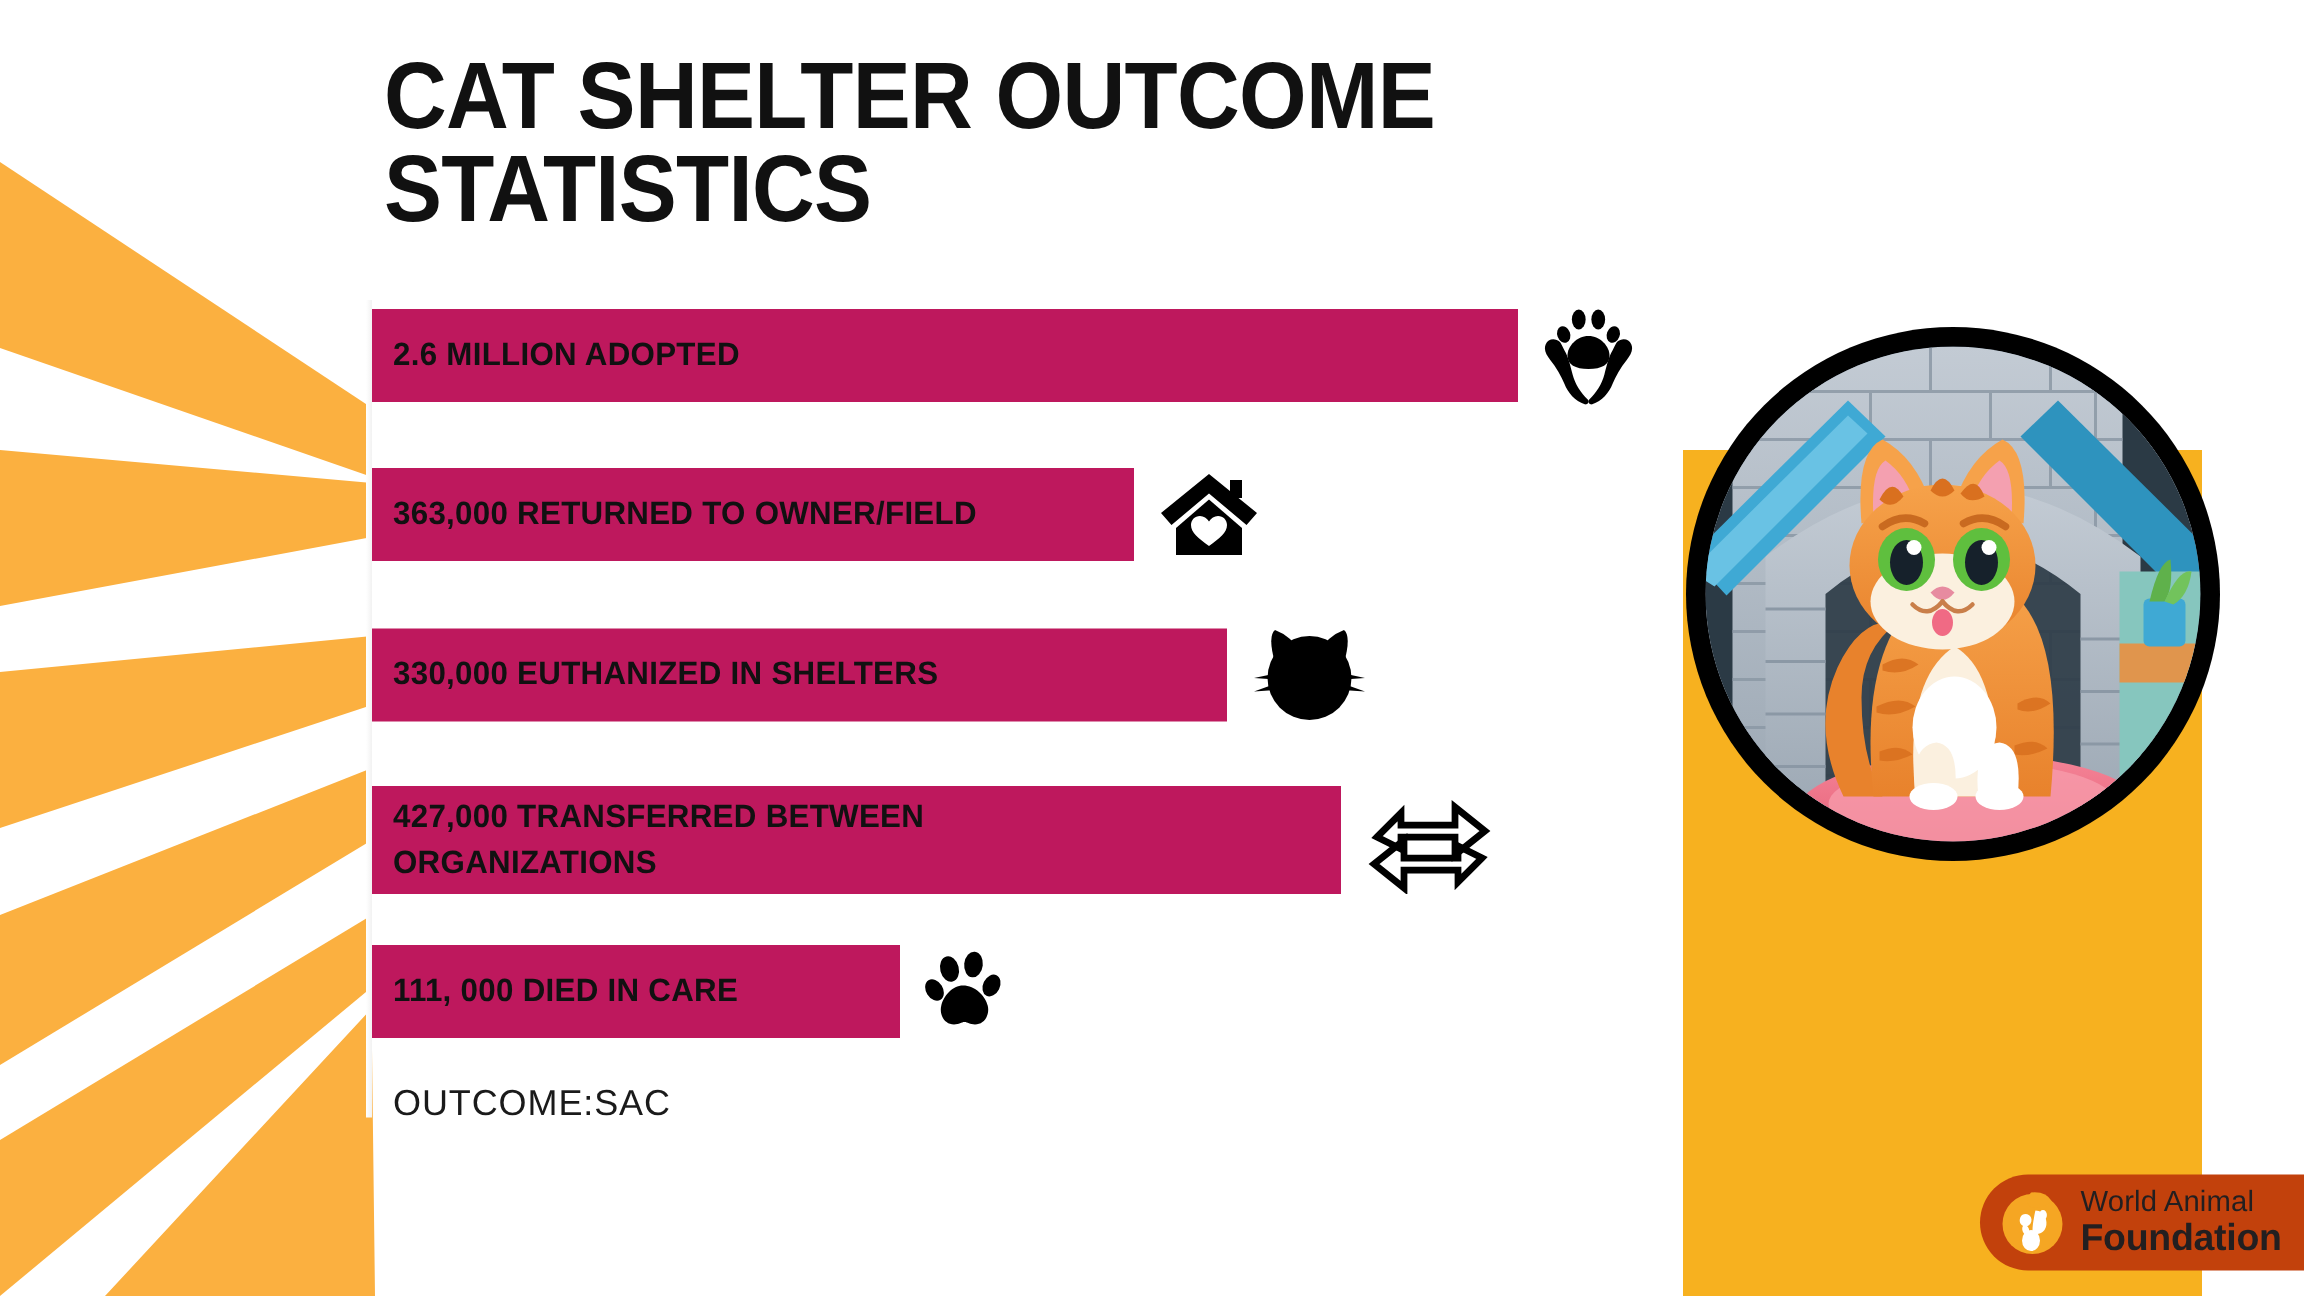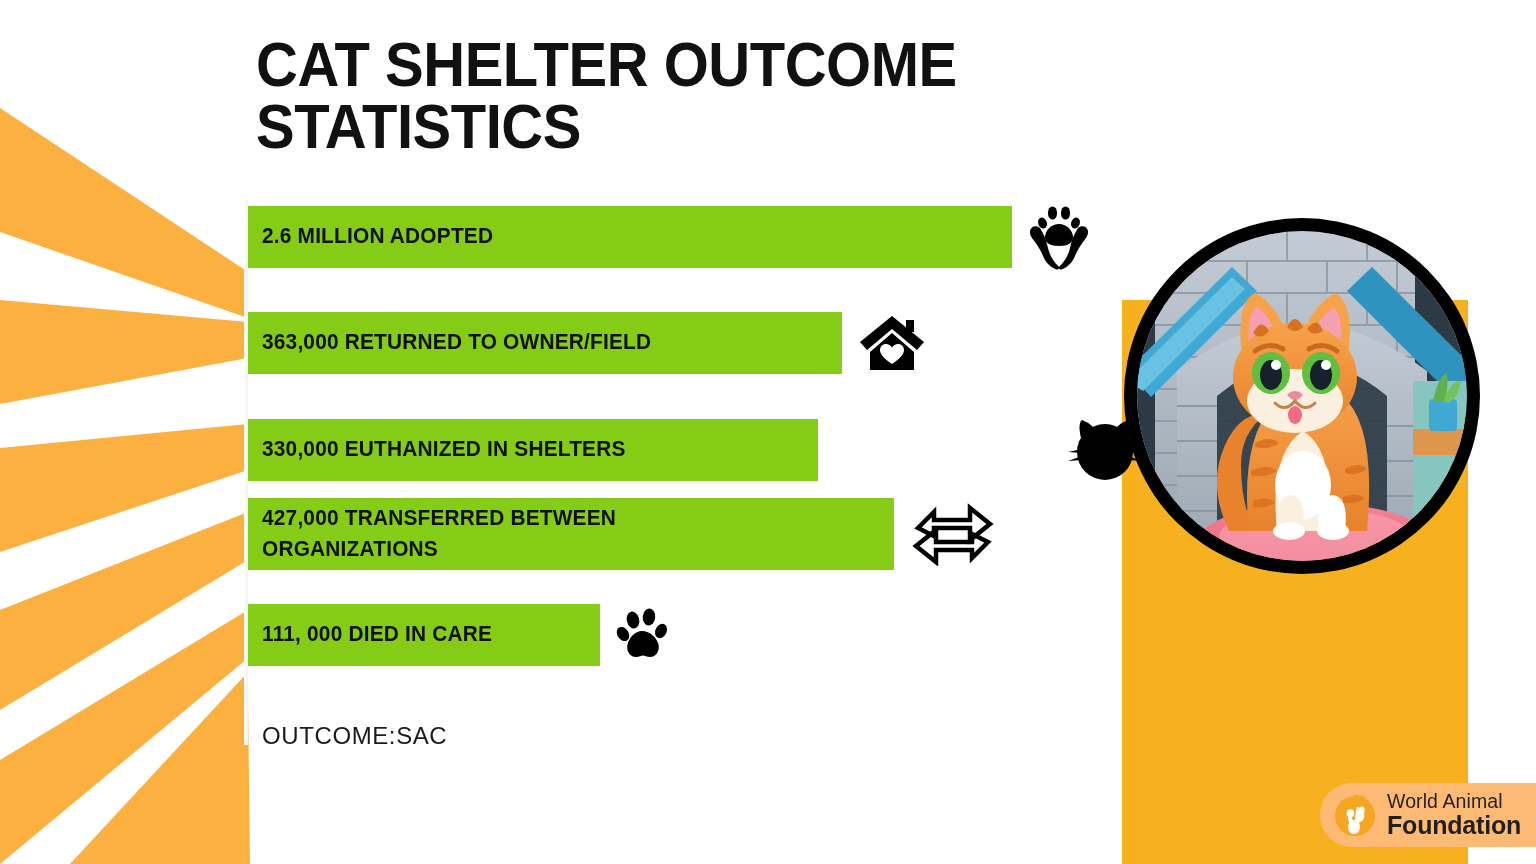--- a/index.html
+++ b/index.html
@@ -42,21 +42,21 @@
   }
 
   
   .chart{ position:absolute; left:244px; top:204px; width:900px; z-index:4; }
   .divider{
     position:absolute; left:244px; top:200px; width:4px; height:545px;
     background:linear-gradient(to right,#ffffff,#f2f2f2); z-index:5;
   }
   .row{ position:relative; display:flex; align-items:center; }
   .bar{
-    background:#84cc16; display:flex; align-items:center;
+    background:#be185d; display:flex; align-items:center;
     padding-left:18px; padding-right:10px;
     position:relative;
   }
   .bar-label{
     font-family:"Liberation Sans", sans-serif;
     font-weight:bold; font-size:21.5px; line-height:1.45;
     letter-spacing:0.2px; color:#111111; white-space:pre-line;
     transform:scaleX(0.97); transform-origin:left center;
   }
   .row-icon{
@@ -65,21 +65,21 @@
   }
   .source{
     position:absolute; left:262px; top:722px; z-index:4;
     font-family:"Liberation Sans", sans-serif;
     font-size:24px; letter-spacing:0.6px; color:#1a1a1a; font-weight:400;
   }
 
   
   .logo-pill{
     position:absolute; left:1320px; top:783px; width:216px; height:64px;
-    background:#fdba74; border-radius:34px 0 0 34px; z-index:6;
+    background:#c2410c; border-radius:34px 0 0 34px; z-index:6;
     display:flex; align-items:center; padding-left:12px;
   }
   .logo-mark{ flex:0 0 auto; width:46px; height:46px; }
   .logo-text{ margin-left:9px; line-height:1.0; }
   .logo-line1{
     font-family:"Liberation Sans", sans-serif;
     font-size:19.5px; font-weight:400; color:#231f20; letter-spacing:0.1px;
   }
   .logo-line2{
     font-family:"Liberation Sans", sans-serif;
@@ -269,55 +269,55 @@
             <ellipse cx="47.5" cy="19" rx="4.3" ry="5.6" transform="rotate(20 47.5 19)"></ellipse>
             <path d="M31 20c-8 0-14 7-14 13 0 6 5 9 14 9s14-3 14-9c0-6-6-13-14-13z"></path>
             <path d="M12 24c-3.5-3-8-2-9.5 1.5-1.6 3.6.4 7 3 10.5C9.5 41 13 47 15 52c2.2 5.6 7 11.5 13.5 13.5 2 .6 3.4-1.6 2-3.2C26 58 22 52 20.4 45.6 19 40 17.6 34 15 29.6 13.8 27.4 13 25.6 12 24z"></path>
             <path d="M50 24c3.5-3 8-2 9.5 1.5 1.6 3.6-.4 7-3 10.5C52.5 41 49 47 47 52c-2.2 5.6-7 11.5-13.5 13.5-2 .6-3.4-1.6-2-3.2C36 58 40 52 41.6 45.6 43 40 44.4 34 47 29.6c1.2-2.2 2-4 3-5.6z"></path>
           </g>
         </svg>
       </span>
     </div>
 
     <div class="row" style="margin-top:42px;">
-      <div class="bar" style="width:598px;height:62px;">
+      <div class="bar" style="width:512px;height:62px;">
         <span class="bar-label">363,000 RETURNED TO OWNER/FIELD</span>
       </div>
       <span class="row-icon">
         <svg width="68" height="62" viewBox="0 0 68 62">
           <g fill="#000">
             <path d="M34 4 L66 30 L59 38 L34 17 L9 38 L2 30 Z"></path>
             <rect x="48" y="8" width="8" height="12"></rect>
             <path d="M34 21 L56 40 L56 58 L12 58 L12 40 Z"></path>
           </g>
           <path d="M34 52c-7-5-12-9-12-14 0-3.4 2.6-6 6-6 2.4 0 4.6 1.4 6 3.6 1.4-2.2 3.6-3.6 6-3.6 3.4 0 6 2.6 6 6 0 5-5 9-12 14z" fill="#fff"></path>
         </svg>
       </span>
     </div>
 
-    <div class="row" style="margin-top:44px;justify-content:space-between;">
+    <div class="row" style="margin-top:44px;">
       <div class="bar" style="width:574px;height:62px;">
         <span class="bar-label">330,000 EUTHANIZED IN SHELTERS</span>
       </div>
       <span class="row-icon">
         <svg width="78" height="64" viewBox="0 0 78 64">
           <g fill="#000">
             <path d="M16 24 Q11 6 16 2 Q27 6 34 18 Z"></path>
             <path d="M62 24 Q67 6 62 2 Q51 6 44 18 Z"></path>
             <ellipse cx="39" cy="34" rx="28" ry="28"></ellipse>
             <path d="M2 34 L16 31 L16 35 Z"></path>
             <path d="M2 43 L16 38 L17 42 Z"></path>
             <path d="M76 34 L62 31 L62 35 Z"></path>
             <path d="M76 43 L62 38 L61 42 Z"></path>
           </g>
         </svg>
       </span>
     </div>
 
-    <div class="row" style="margin-top:16px;">
+    <div class="row" style="margin-top:42px;align-items:flex-end;">
       <div class="bar" style="width:650px;height:72px;">
         <span class="bar-label">427,000 TRANSFERRED BETWEEN
 ORGANIZATIONS</span>
       </div>
       <span class="row-icon">
         <svg width="86" height="64" viewBox="0 0 86 64">
           <g fill="none" stroke="#000" stroke-width="4.5" stroke-linejoin="miter">
             <path d="M8 26 L24 10 L24 18 L60 18 L60 6 L80 22 L60 38 L60 26 L24 26 L24 34 Z"></path>
             <path d="M78 40 L62 56 L62 48 L26 48 L26 60 L6 44 L26 28 L26 40 L62 40 L62 32 Z"></path>
           </g>

